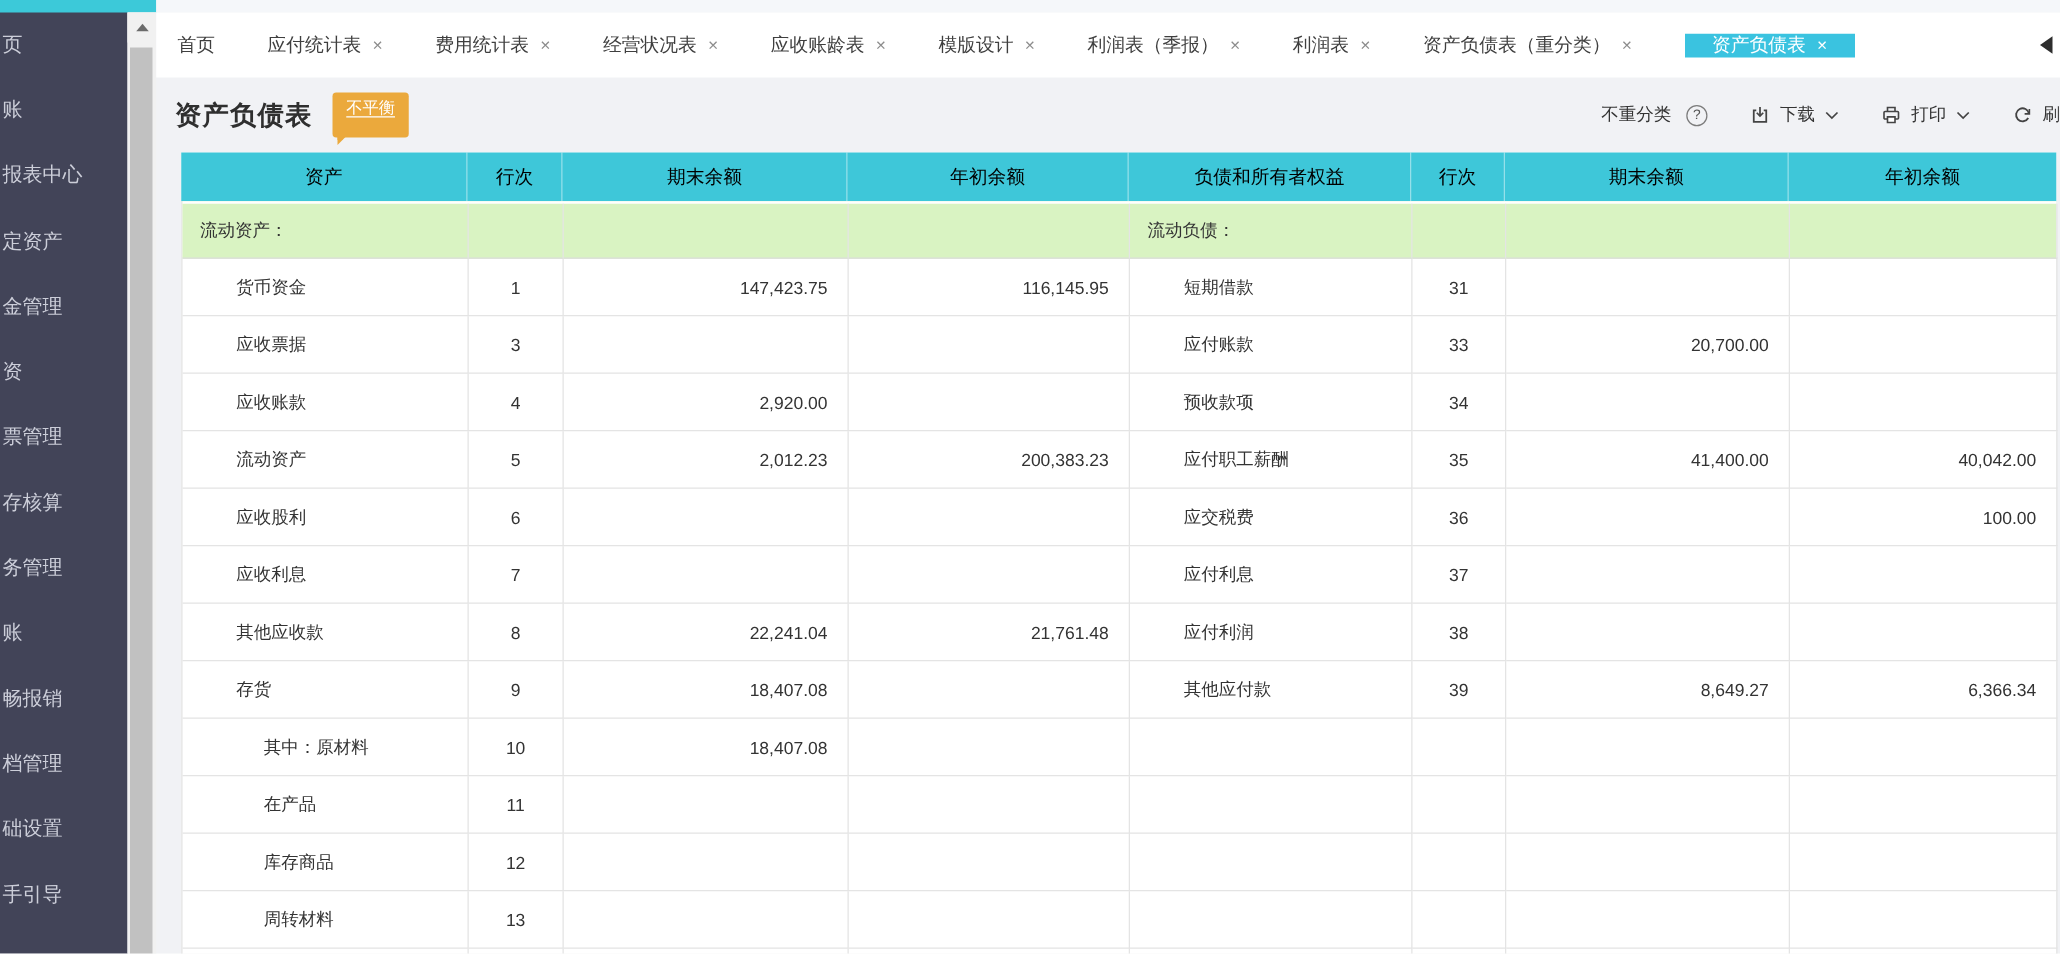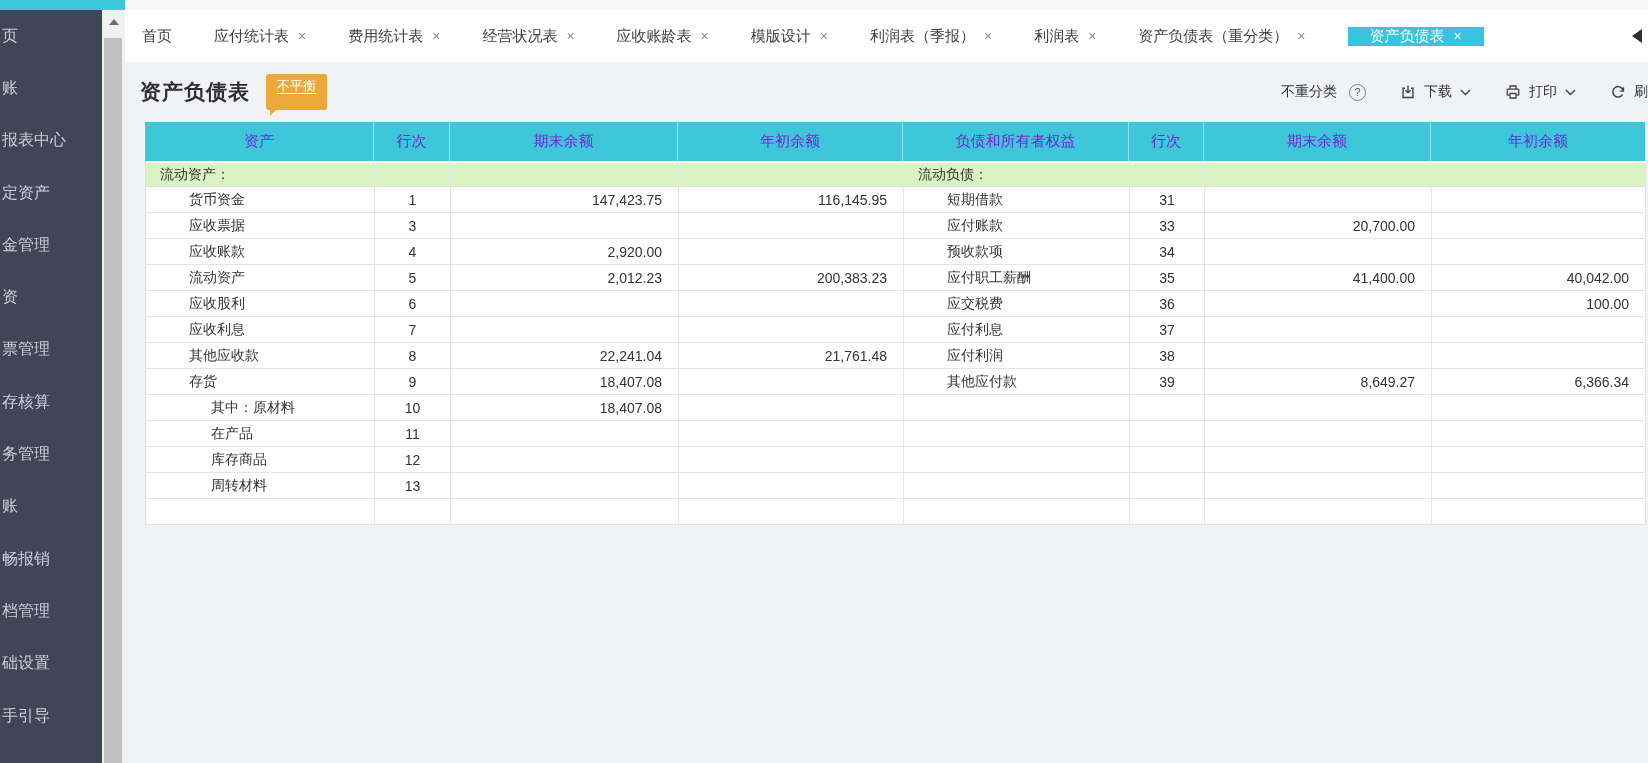--- a/index.html
+++ b/index.html
@@ -52,25 +52,25 @@
   .tb { display:flex; align-items:center; gap:8px; cursor:pointer; }
   .help-circle { width:17px; height:17px; border:1px solid #7c7c7c; border-radius:50%;
                  display:inline-flex; align-items:center; justify-content:center;
                  font-size:11px; color:#555; margin-left:4px; }
   .icon-svg { display:block; }
 
   
   .bs-table { position:absolute; left:20px; top:122px; width:1500px; background:#fff; }
   .t-row { display:grid; grid-template-columns:229px 76px 228px 225px 226px 75px 227px 214px; }
   .t-head { height:39px; background:#3ec7d9; }
-  .t-head .h { display:flex; align-items:center; justify-content:center; color:#6d28d9; font-size:15px;
+  .t-head .h { display:flex; align-items:center; justify-content:center; color:#000000; font-size:15px;
                font-weight:500; border-right:1px solid rgba(255,255,255,.45); }
   .t-head .h:last-child { border-right:none; }
   .t-body { border-left:1px solid #e2e2e2; }
-  .t-body .t-row { height:26px; }
+  .t-body .t-row { height:46px; }
   .c { display:flex; align-items:center; font-size:14px; color:#333;
        border-right:1px solid #e4e4e4; border-bottom:1px solid #e4e4e4; overflow:hidden; }
   .num { justify-content:flex-end; padding-right:16px; }
   .num-c { justify-content:center; }
   .t-row.section { background:#d9f3c2; border-top:2px solid #ffffff; }
   .t-row.section .c { border-bottom-color:#dcdcdc; }
   .t-row.section .lab { padding-left:14px; }
   .t-row.item .lab { padding-left:43px; }
   .t-row.sub .c0 { padding-left:65px; }
   .t-row.sub .c4 { padding-left:43px; }

